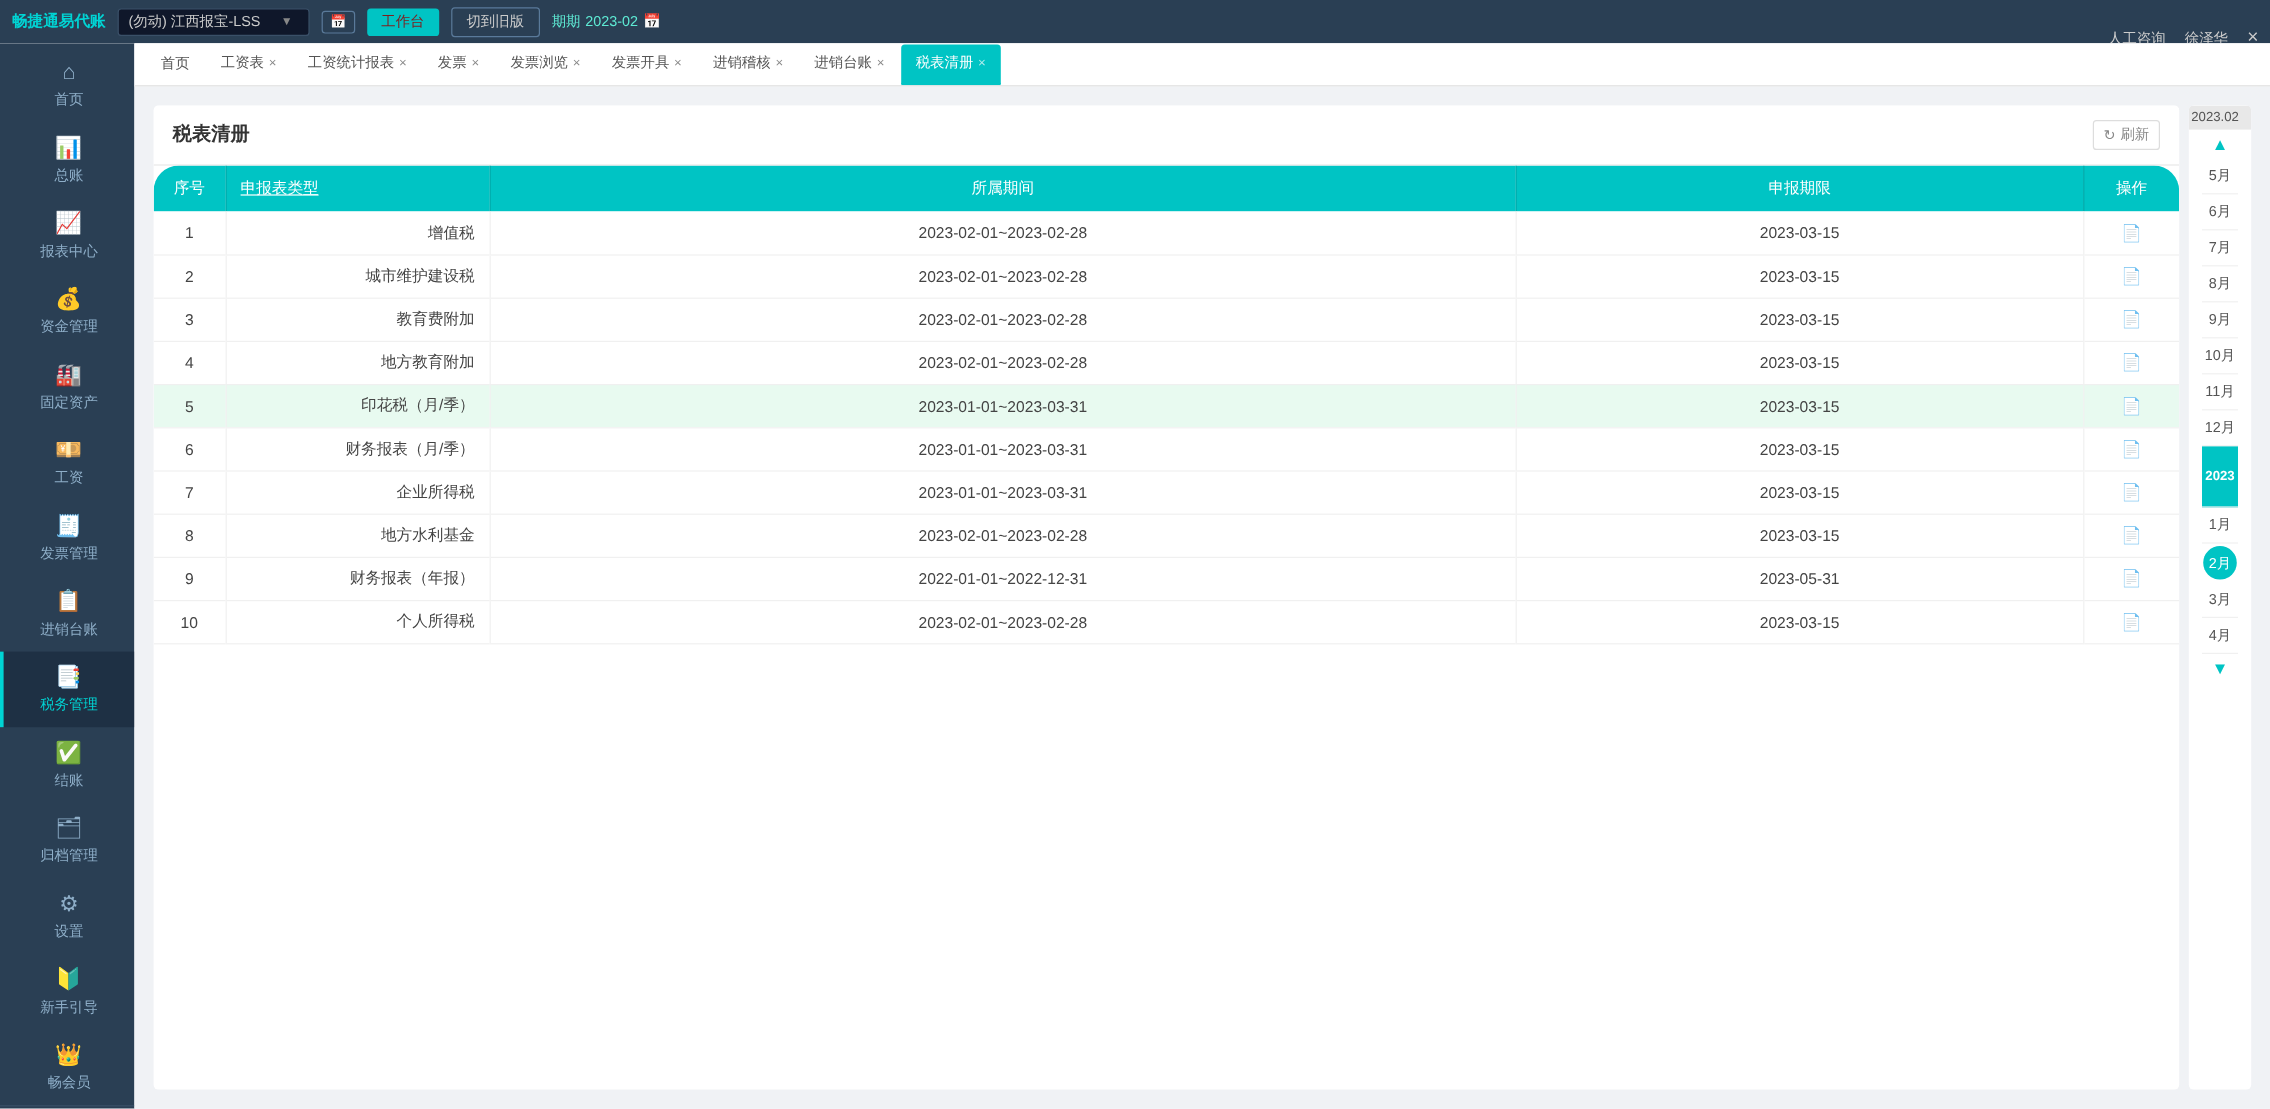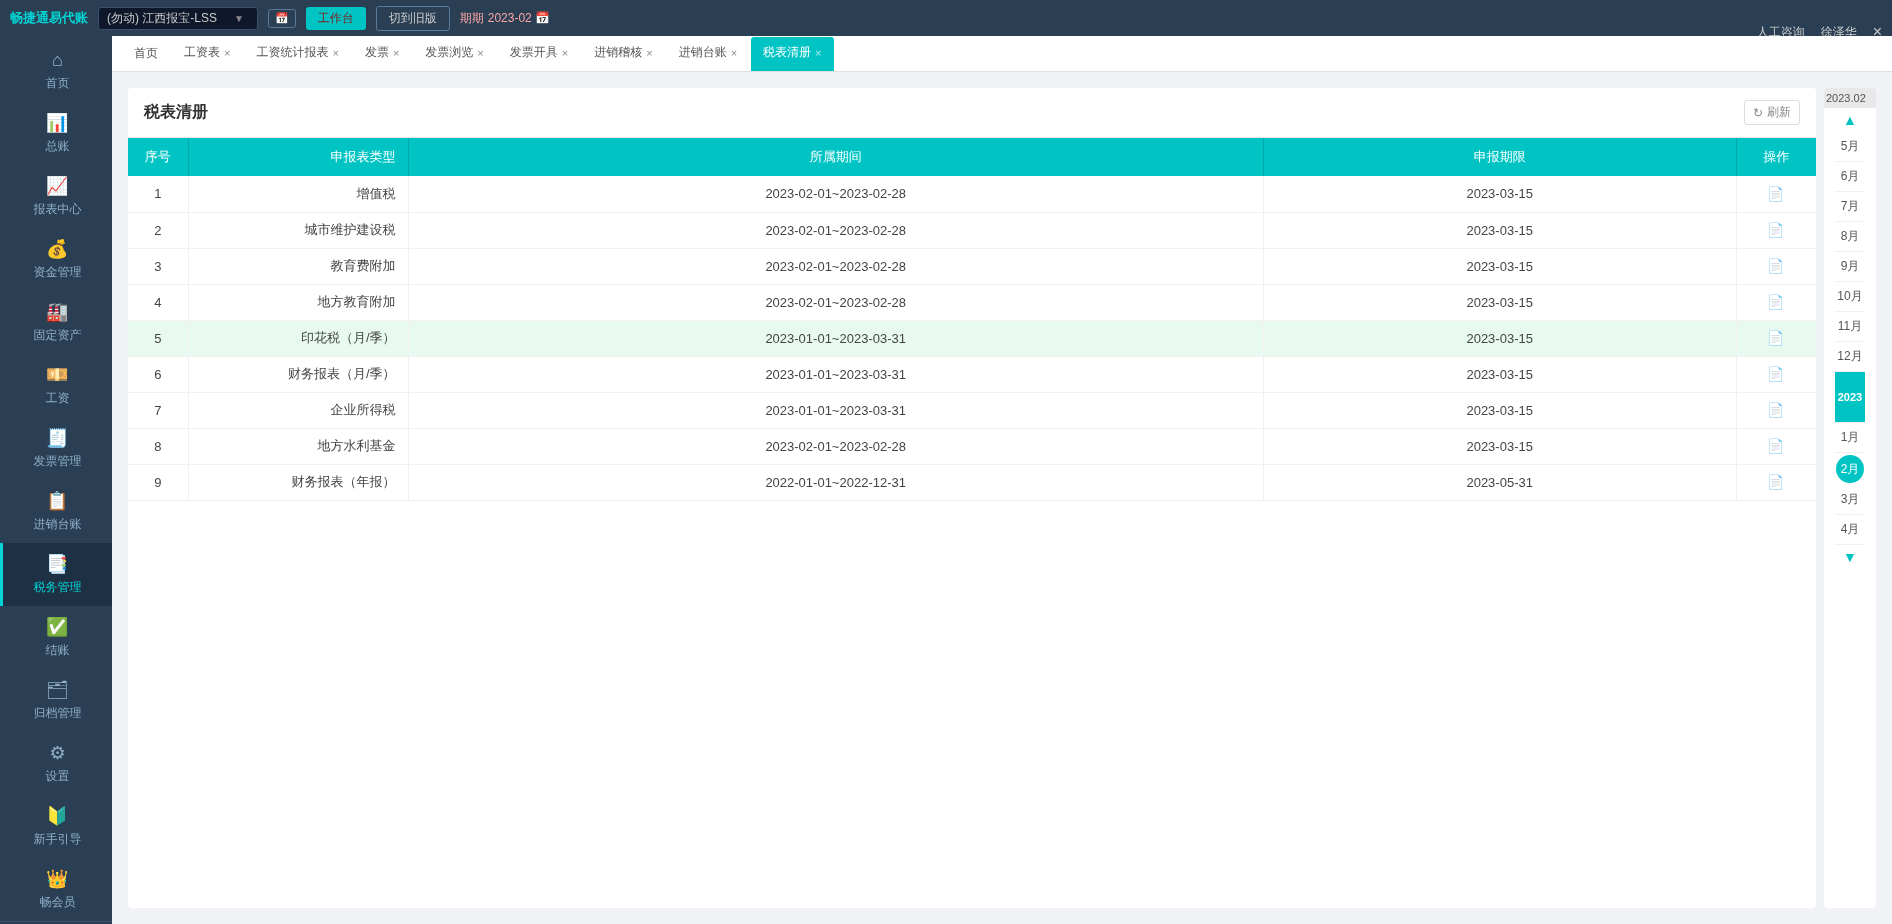--- a/index.html
+++ b/index.html
@@ -43,21 +43,21 @@
       border-radius: 3px;
       font-size: 12px;
       cursor: pointer;
     }
     .header-btn.outline {
       background: transparent;
       border: 1px solid #5a7a9a;
       color: #ccc;
     }
     .period-info {
-      color: #fca5a5;
+      color: #5eead4;
       font-size: 12px;
       display: flex;
       align-items: center;
       gap: 4px;
     }
     .header-right {
       margin-left: auto;
       display: flex;
       align-items: center;
       gap: 16px;
@@ -282,20 +282,21 @@
       text-align: center;
       padding: 4px 0;
       color: #00c4c4;
       cursor: pointer;
       font-size: 14px;
     }
 
     .table-wrapper {
       overflow: auto;
       flex: 1;
+      border-radius: 21px;
     }
   </style>
 </head>
 <body>
 
 <div class="top-header">
   <span class="logo">畅捷通易代账</span>
   <div class="company-selector">
     <span>(勿动) 江西报宝-LSS</span>
     <span class="chevron">▼</span>
@@ -424,21 +425,21 @@
           <button class="refresh-btn">
             <span>↻</span>
             <span>刷新</span>
           </button>
         </div>
         <div class="table-wrapper">
           <table class="data-table">
             <thead>
               <tr>
                 <th style="width:60px;">序号</th>
-                <th style="width:220px; text-align:right;">申报表类型</th>
+                <th style="width:220px; text-align:left;text-decoration:underline;">申报表类型</th>
                 <th>所属期间</th>
                 <th>申报期限</th>
                 <th style="width:80px;">操作</th>
               </tr>
             </thead>
             <tbody id="table-body">
             <tr>
     <td>1</td>
     <td>增值税</td>
     <td>2023-02-01~2023-02-28</td>
@@ -492,20 +493,27 @@
     <td>地方水利基金</td>
     <td>2023-02-01~2023-02-28</td>
     <td>2023-03-15</td>
     <td><span class="action-icon">📄</span></td>
   </tr>
                 <tr>
     <td>9</td>
     <td>财务报表（年报）</td>
     <td>2022-01-01~2022-12-31</td>
     <td>2023-05-31</td>
+    <td><span class="action-icon">📄</span></td>
+  </tr>
+                <tr>
+    <td>10</td>
+    <td>个人所得税</td>
+    <td>2023-02-01~2023-02-28</td>
+    <td>2023-03-15</td>
     <td><span class="action-icon">📄</span></td>
   </tr>
               </tbody>
           </table>
         </div>
       </div>
 
       <div class="right-panel">
         <div class="right-panel-header">2023.02</div>
         <div class="year-scroll-up">▲</div>

